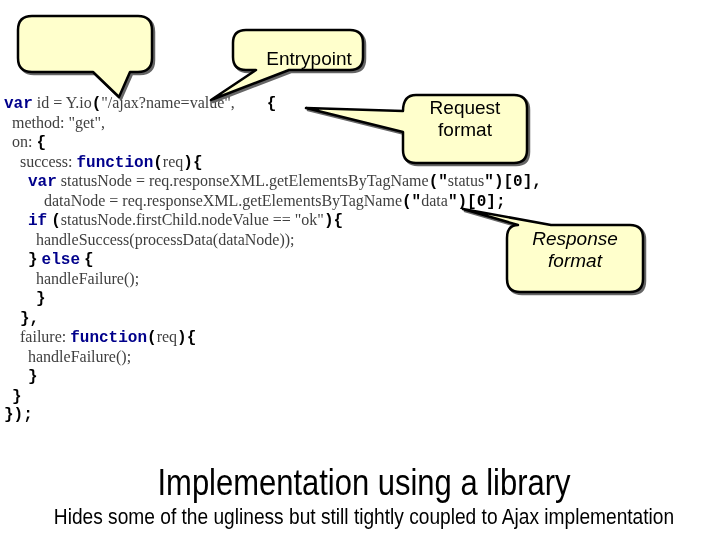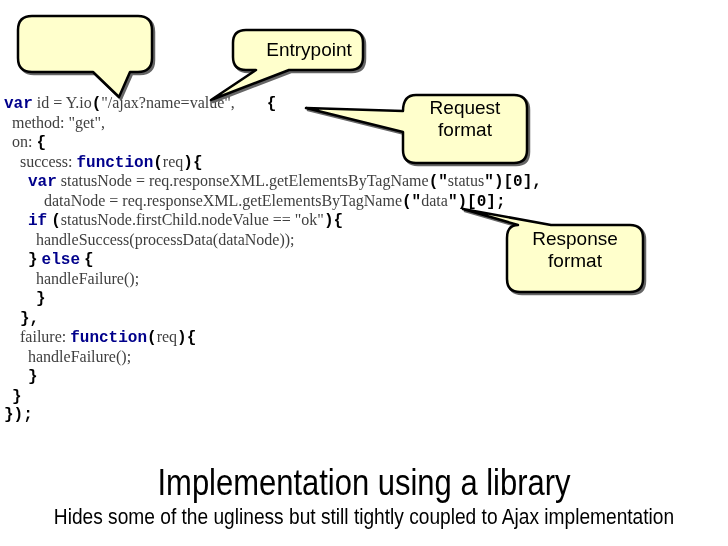--- a/index.html
+++ b/index.html
@@ -31,23 +31,23 @@
     filter:drop-shadow(2.5px 2.5px 0px var(--shadow-color,#666666));
   }
   
   .callout-text{
     position:absolute;
     display:flex;flex-direction:column;justify-content:center;
     text-align:center;
     font-size:19px;line-height:22px;color:#000;
   }
   .ct-library{left:18px;top:16px;width:134px;height:56px;}
-  .ct-entry{left:233px;top:30px;width:152px;height:40px;}
+  .ct-entry{left:233px;top:30px;width:152px;height:40px;justify-content:flex-end;}
   .ct-request{left:403px;top:95px;width:124px;height:48px;text-align:center;}
-  .ct-response{left:507px;top:225px;width:136px;height:50px;}
+  .ct-response{left:507px;top:225px;width:136px;height:50px;font-style:italic;}
   
   .title{
     position:absolute;left:0;top:464px;width:728px;
     text-align:center;font-size:36px;line-height:38px;color:#000;
     transform:scaleX(0.86);transform-origin:center;
     white-space:nowrap;
   }
   .subtitle{
     position:absolute;left:0;top:505px;width:728px;
     text-align:center;font-size:22px;line-height:24px;color:#000;

